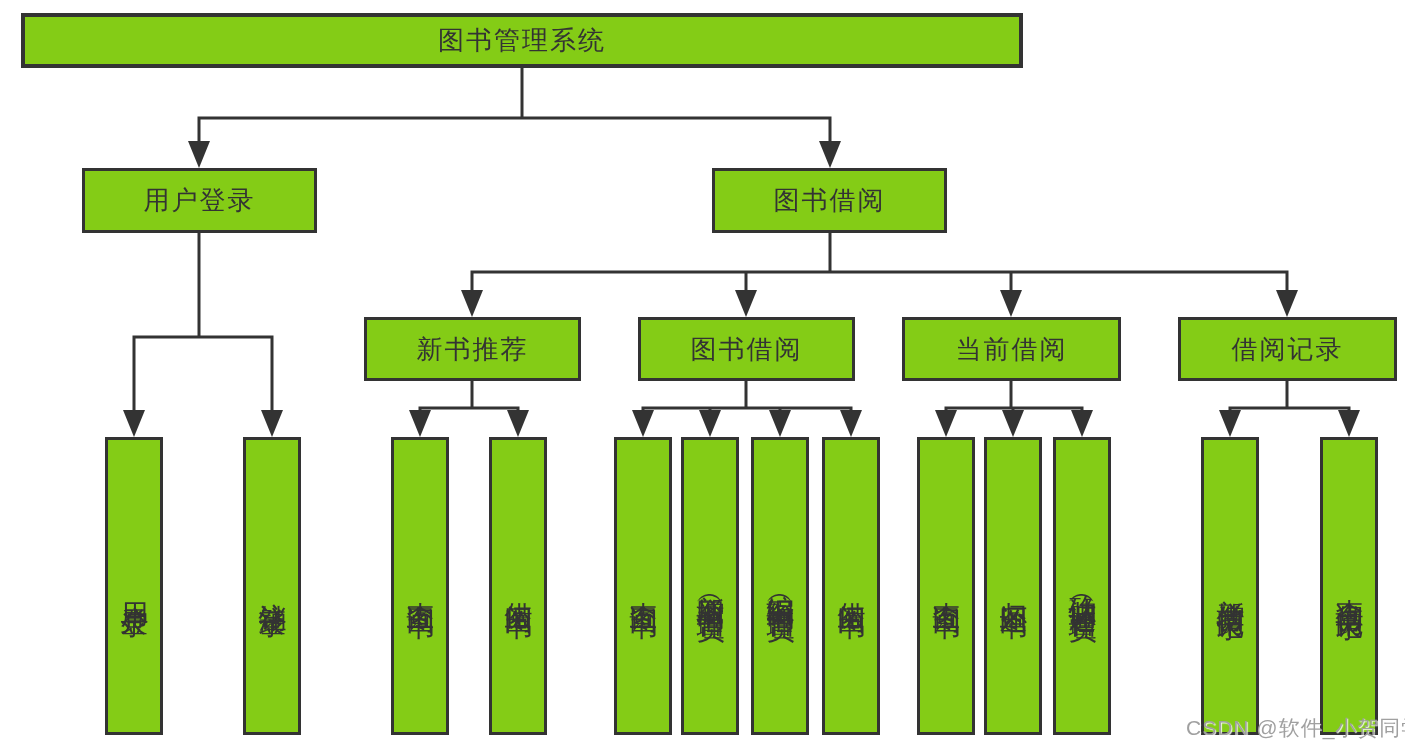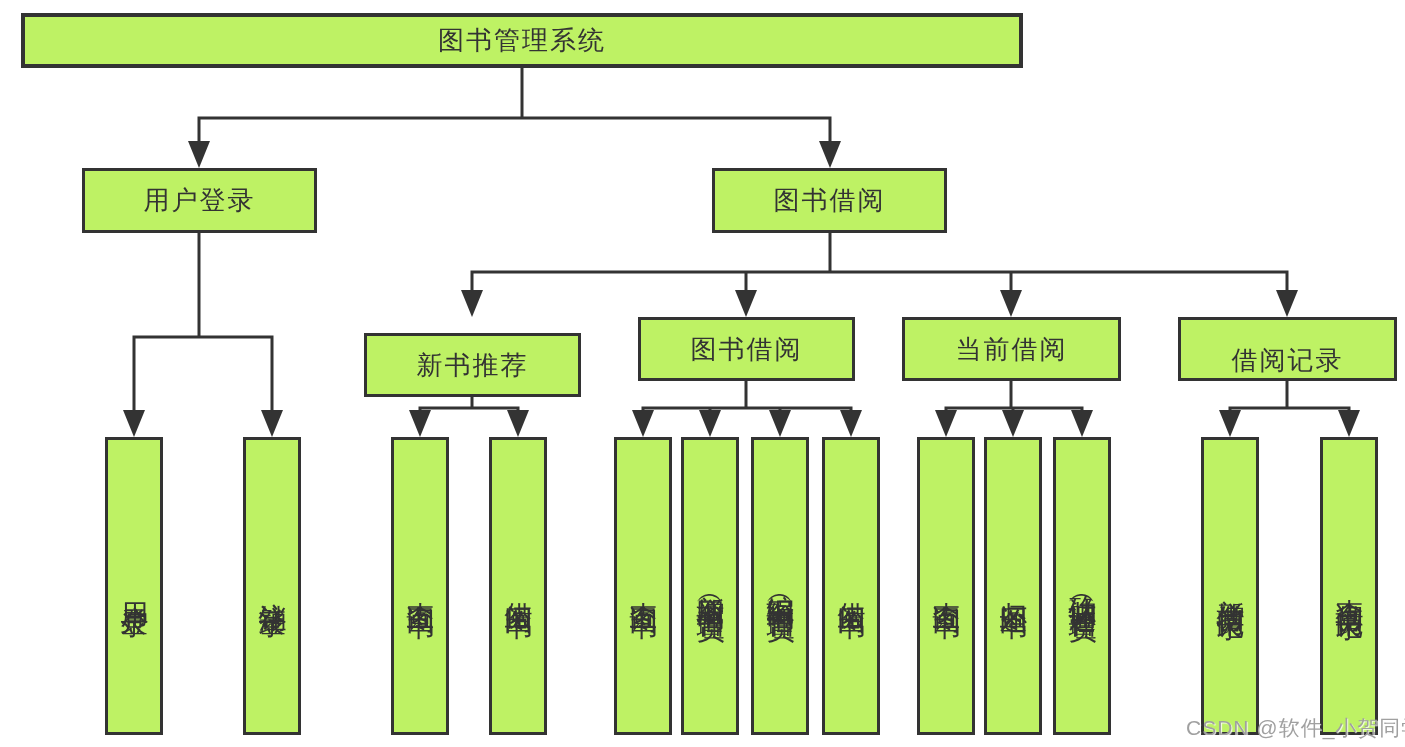--- a/index.html
+++ b/index.html
@@ -14,21 +14,21 @@
   }
   .stage svg.connectors {
     position: absolute;
     left: 0; top: 0;
     width: 1405px; height: 747px;
   }
   .node {
     position: absolute;
     box-sizing: border-box;
     border: 3px solid #333333;
-    background: #bef264;
+    background: #84cc16;
     display: flex;
     align-items: center;
     justify-content: center;
   }
   .node.root { border-width: 4px; }
   .ht {
     font-size: 26px;
     letter-spacing: 2px;
     white-space: nowrap;
     color: #333333;
@@ -119,30 +119,30 @@
     <span class="ht">图书管理系统</span>
   </div>
 
   <div class="node" style="left:82px; top:168px; width:235px; height:65px;">
     <span class="ht">用户登录</span>
   </div>
   <div class="node" style="left:712px; top:168px; width:235px; height:65px;">
     <span class="ht">图书借阅</span>
   </div>
 
-  <div class="node" style="left:364px; top:317px; width:217px; height:64px;margin-top:16px;">
+  <div class="node" style="left:364px; top:317px; width:217px; height:64px;">
     <span class="ht">新书推荐</span>
   </div>
   <div class="node" style="left:638px; top:317px; width:217px; height:64px;">
     <span class="ht">图书借阅</span>
   </div>
   <div class="node" style="left:902px; top:317px; width:219px; height:64px;text-align:center;">
     <span class="ht">当前借阅</span>
   </div>
-  <div class="node" style="left:1178px; top:317px; width:219px; height:64px;align-items:flex-end;">
+  <div class="node" style="left:1178px; top:317px; width:219px; height:64px;">
     <span class="ht">借阅记录</span>
   </div>
 
   <div class="node leaf" style="left:105px;">
     <span class="vt">用户登录</span>
   </div>
   <div class="node leaf" style="left:243px;">
     <span class="vt">注销登录</span>
   </div>
 

